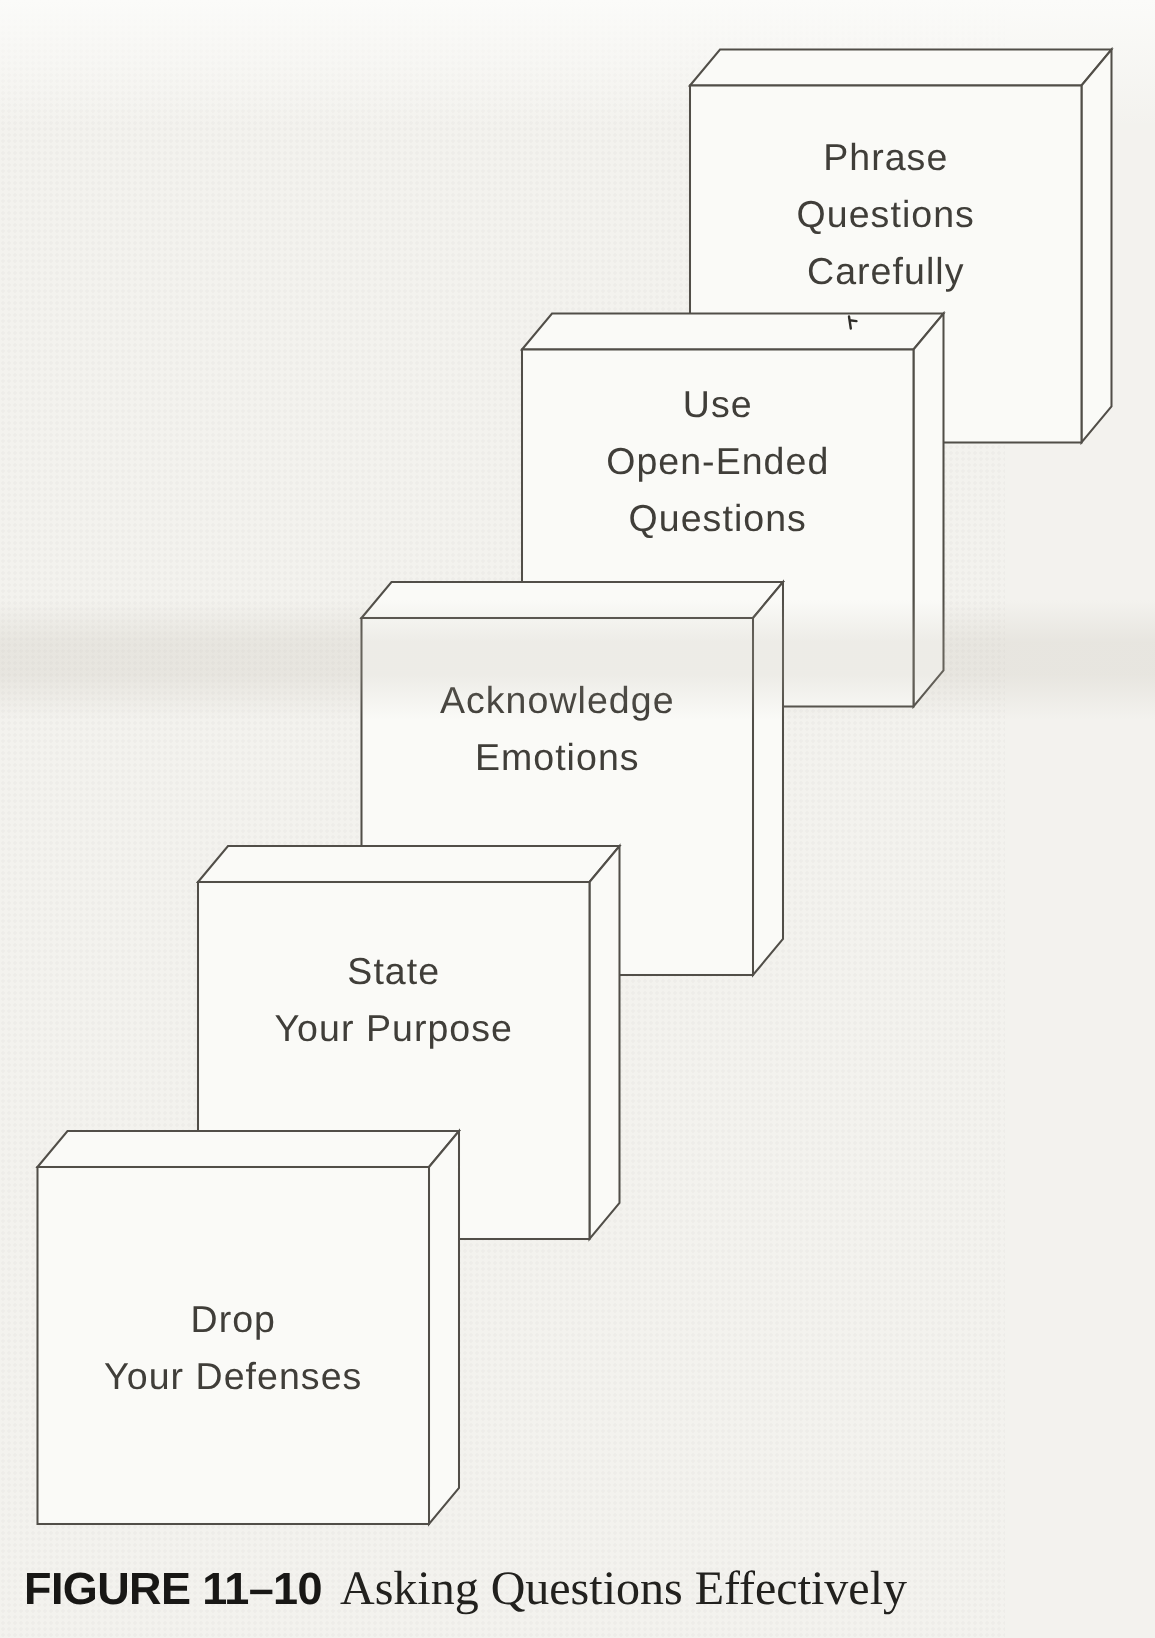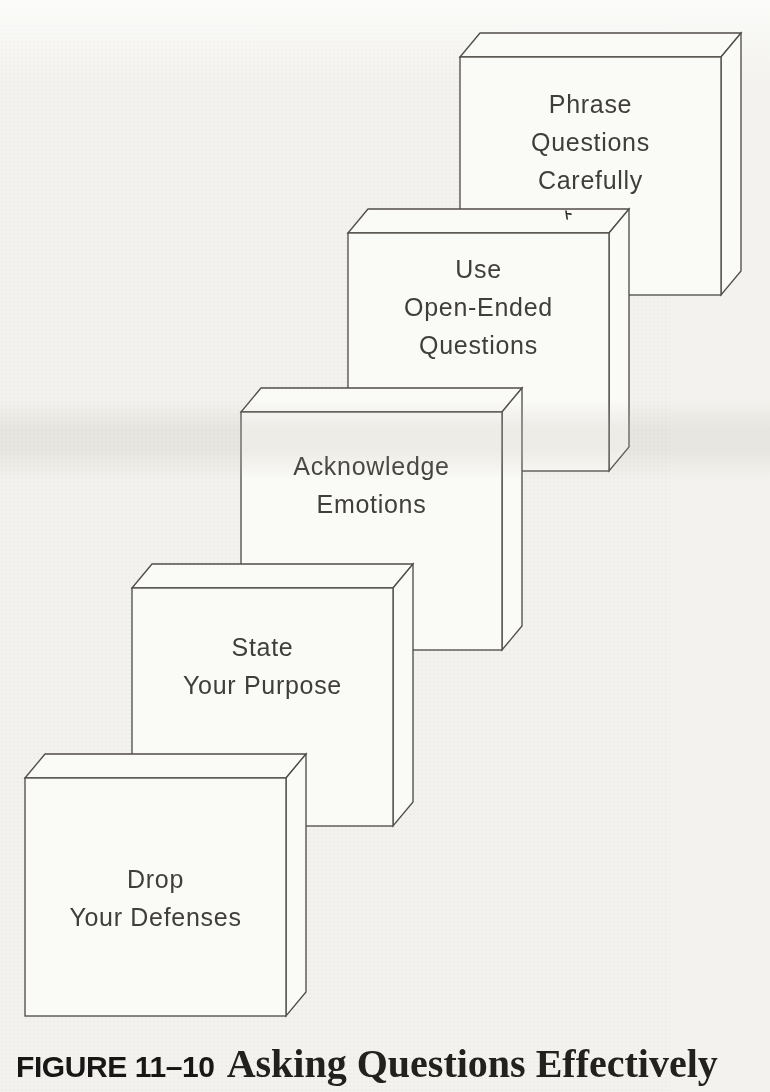--- a/index.html
+++ b/index.html
@@ -29,21 +29,21 @@
   .mark{stroke:#2e2c28;stroke-width:1.6;fill:none;stroke-linecap:round;}
   .caption{
     position:absolute;left:16px;top:1040px;z-index:3;white-space:nowrap;
   }
   .cap-label{
     font-family:"Liberation Sans",sans-serif;font-weight:700;
     font-size:30px;letter-spacing:-0.4px;color:#181715;
   }
   .cap-title{
     font-family:"Liberation Serif","DejaVu Serif",serif;
-    font-size:40px;margin-left:12px;color:#22211e;font-weight:bold;
+    font-size:32px;margin-left:12px;color:#22211e;
   }
 </style>
 </head>
 <body>
 
 <div class="page">
   <div class="shade shade-top"></div>
 
   <svg id="diagram" width="770" height="1092" viewBox="0 0 770 1092">
       <g>

